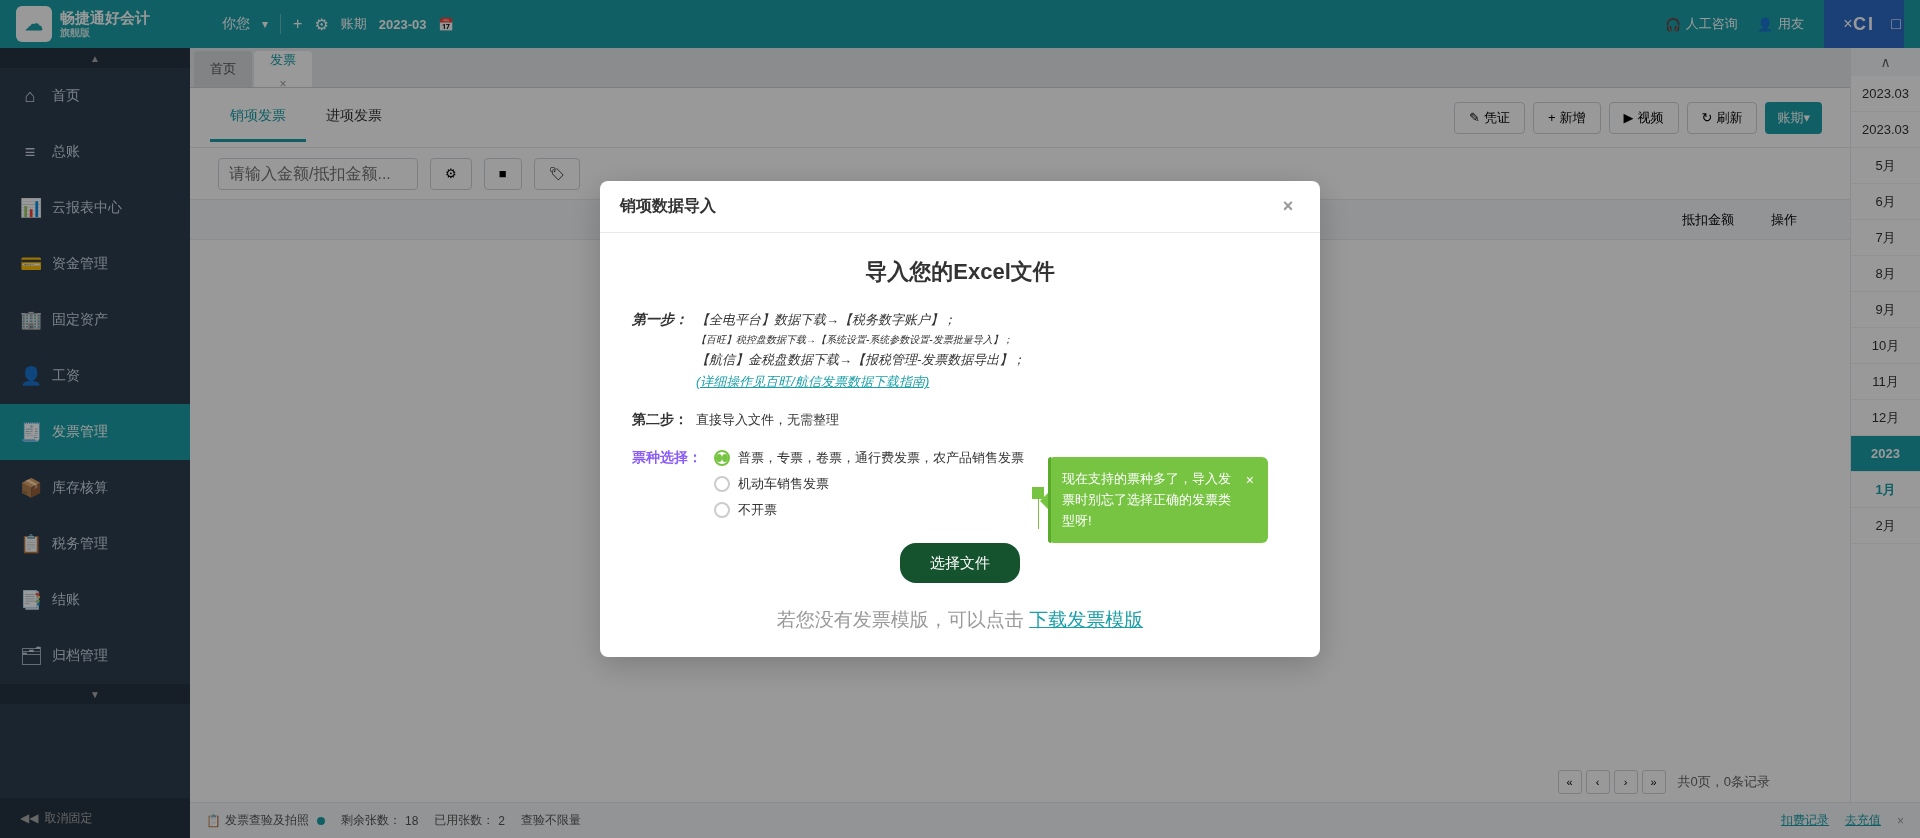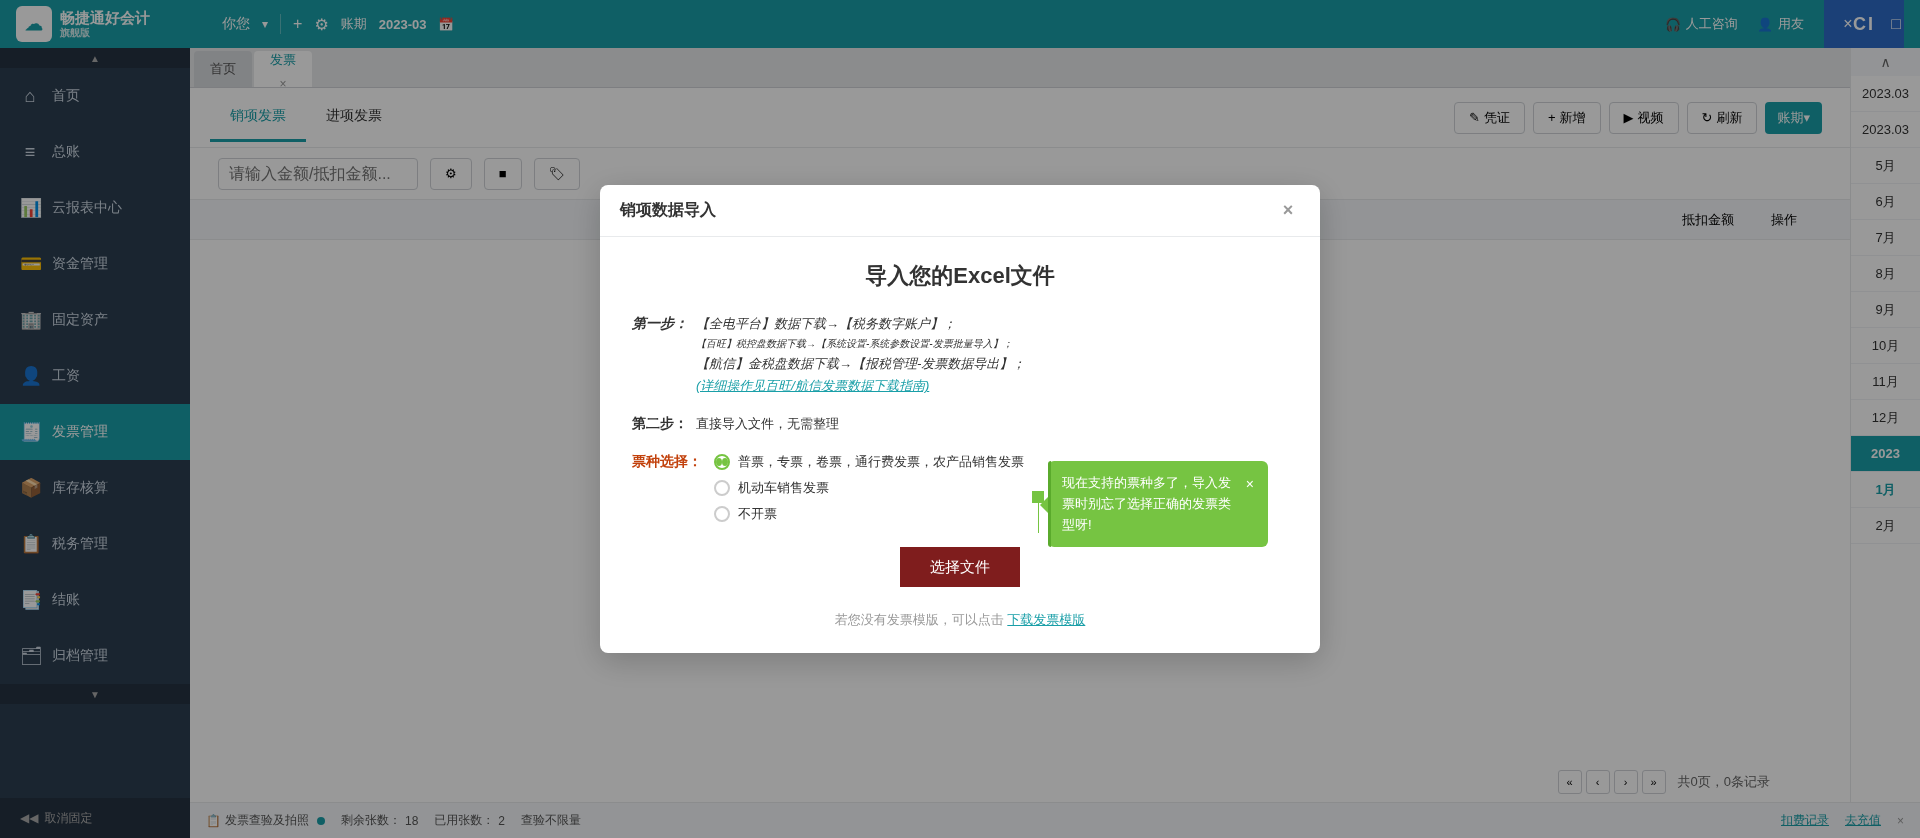--- a/index.html
+++ b/index.html
@@ -283,21 +283,21 @@
       margin-bottom: 24px;
     }
     .step-block {
       margin-bottom: 20px;
     }
     .ticket-select {
       margin: 16px 0;
     }
     .ticket-select-label {
       font-size: 14px;
-      color: #c2410c;
+      color: #8b5cf6;
       font-weight: bold;
       display: inline-block;
       margin-right: 12px;
       text-align: right;
     }
     .radio-group {
       display: flex;
       flex-direction: column;
       gap: 8px;
       padding-left: 80px;
@@ -326,31 +326,31 @@
       content: '';
       width: 8px; height: 8px;
       border-radius: 50%;
       background: #76c442;
     }
     .select-file-btn {
       display: block;
       margin: 24px auto;
       width: 120px;
       height: 40px;
-      background: #7f1d1d;
+      background: #14532d;
       color: white;
       border: none;
-      border-radius: 0;
+      border-radius: 16px;
       font-size: 15px;
       cursor: pointer;
       font-family: inherit;
     }
     .dialog-footer-text {
       text-align: center;
-      font-size: 13px;
+      font-size: 19px;
       color: #999;
       margin-top: 8px;
     }
     .dialog-footer-text .link {
       color: #1a9fa8;
       text-decoration: underline;
       cursor: pointer;
     }
 
     

